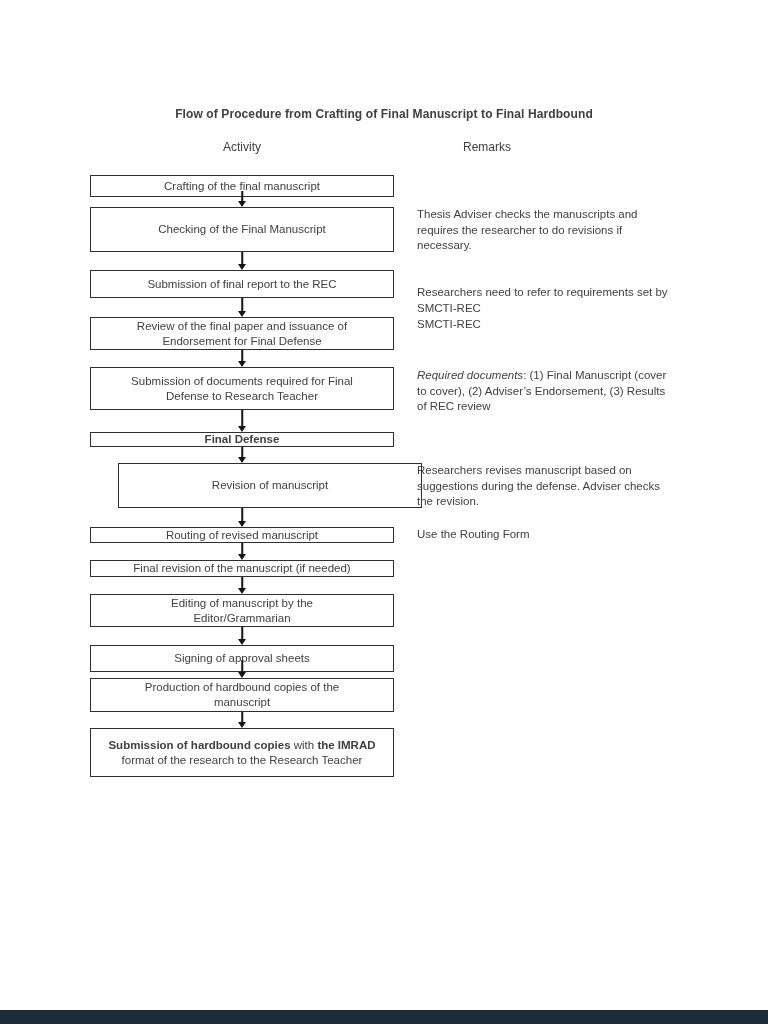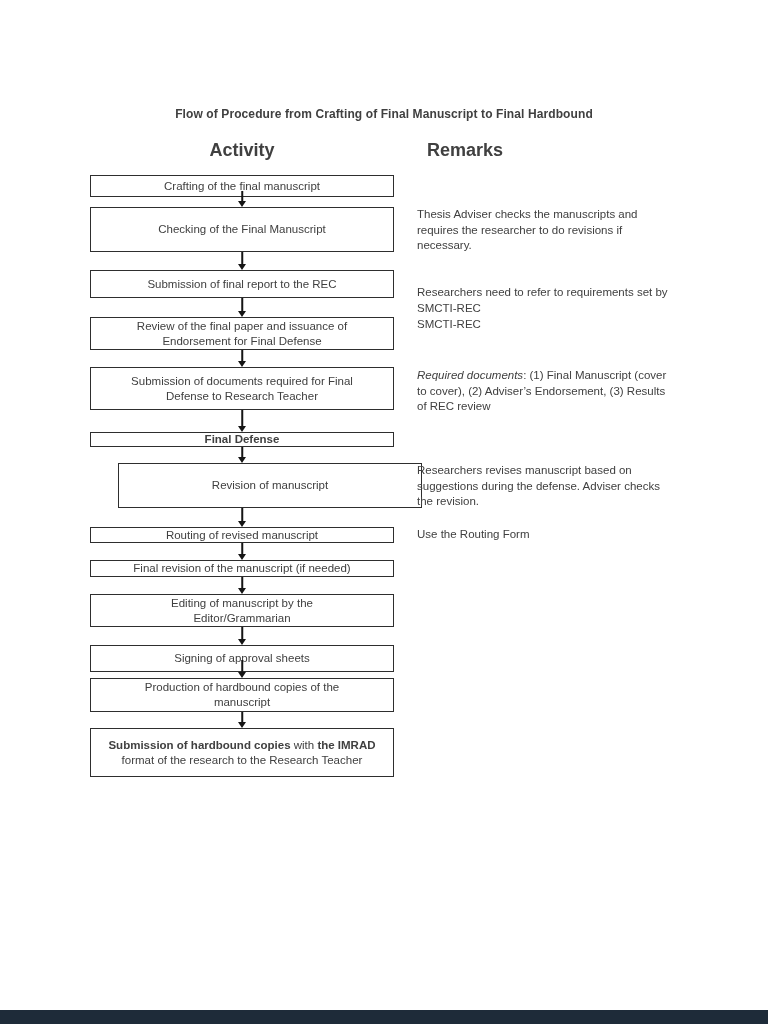--- a/index.html
+++ b/index.html
@@ -18,30 +18,30 @@
     left: 0;
     width: 768px;
     text-align: center;
     font-size: 12px;
     font-weight: bold;
     letter-spacing: 0.1px;
   }
   .col-header {
     position: absolute;
     top: 140px;
-    font-size: 18px;
-    font-weight: bold;
+    font-size: 12px;
+    font-weight: normal;
   }
   .col-header.activity {
     left: 90px;
     width: 304px;
     text-align: center;
   }
   .col-header.remarks {
-    left: 395px;
+    left: 431px;
     padding-left: 32px;
   }
   .flow-layer, .remarks-layer { position: absolute; top: 0; left: 0; }
   .flow-box {
     position: absolute;
     left: 90px;
     width: 304px;
     border: 1.5px solid #2e2e2e;
     background: #ffffff;
     box-sizing: border-box;

